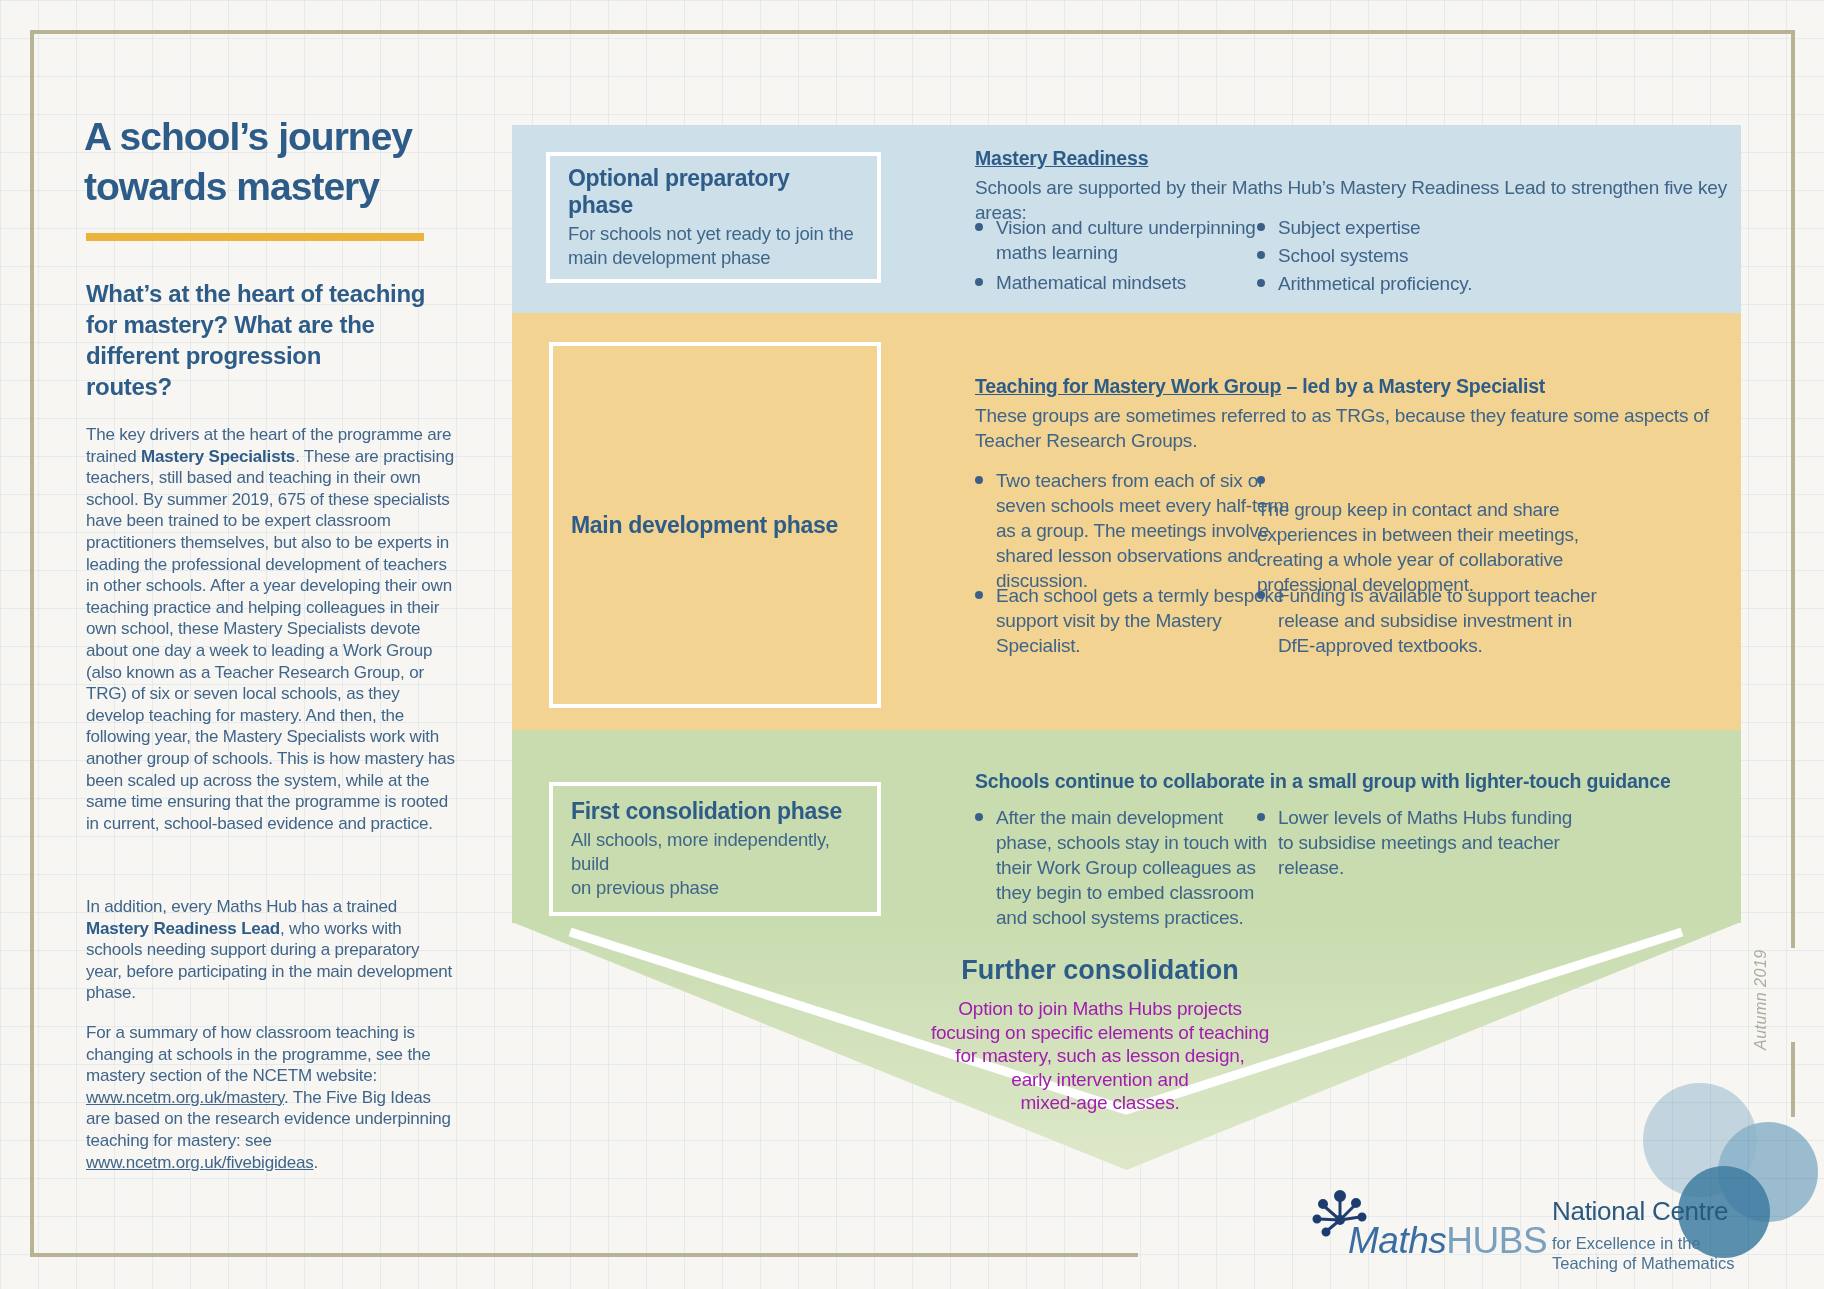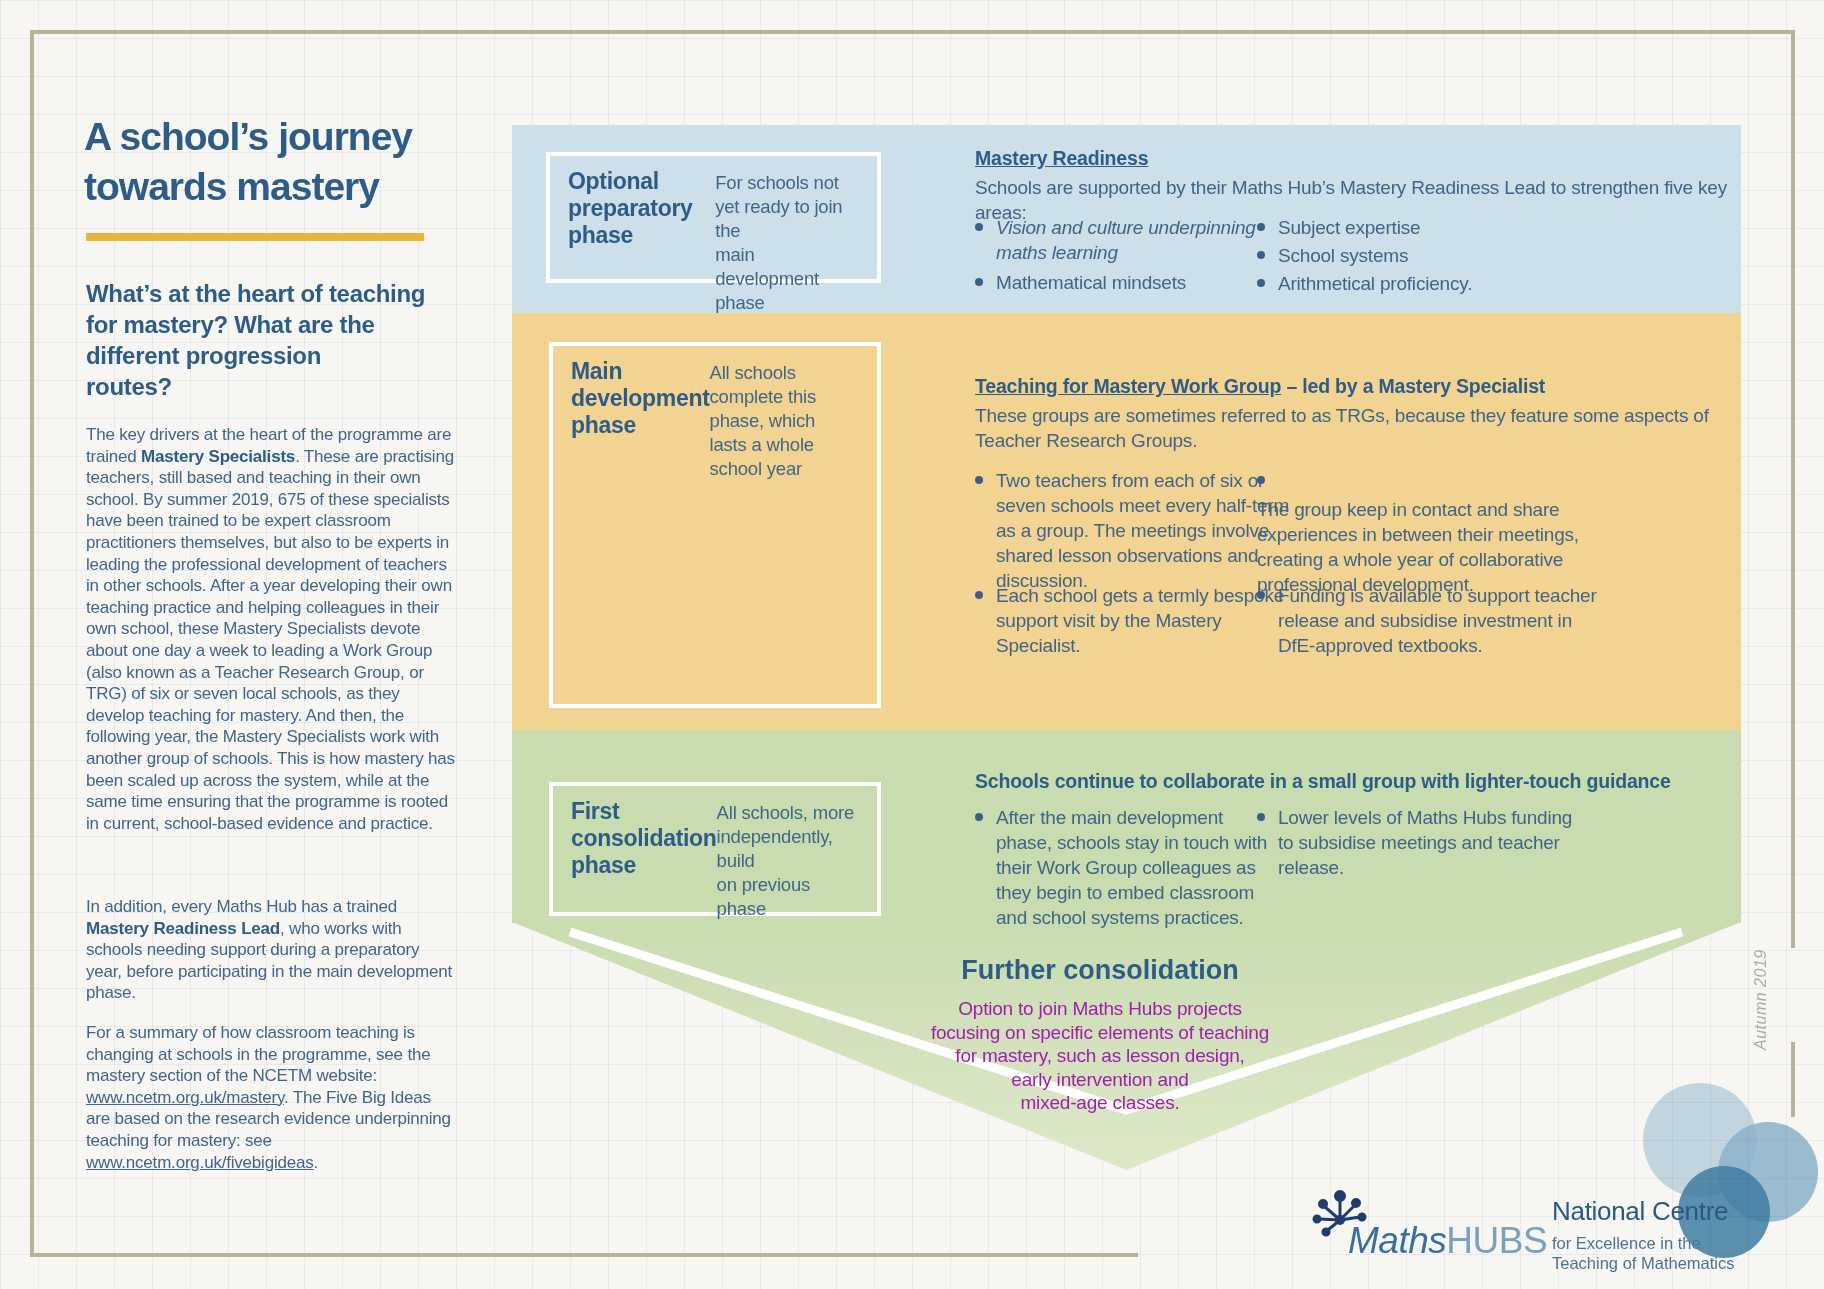--- a/index.html
+++ b/index.html
@@ -39,21 +39,21 @@
   .band-yellow{ top:188px; height:417px; background:#f2d391; }
   .band-green{ top:605px; height:193px; background:#c9dcb0; }
   .tri{
     position:absolute; left:0; top:797px; width:1229px; height:248px;
     background:linear-gradient(#c9dcb0, #dde8c9);
     clip-path:polygon(0 0, 100% 0, 50% 100%);
   }
   .chevron{ position:absolute; left:0; top:797px; }
   .phase-box{
     position:absolute; border:4px solid #ffffff;
-    padding:12px 18px; display:flex; justify-content:center;
+    padding:12px 18px; display:flex; flex-direction:column; justify-content:center;
   }
   .phase-title{ font-size:23px; font-weight:bold; color:#2d5c88; letter-spacing:-0.3px; }
   .phase-sub{ font-size:18.5px; color:#3f6689; line-height:24px; margin-top:3px; white-space:pre-line; letter-spacing:-0.2px; }
   .sec-head{ position:absolute; font-size:19.5px; font-weight:bold; color:#2d5c88; letter-spacing:-0.2px; }
   .sec-head .u{ text-decoration:underline; }
   .sec-intro{ position:absolute; font-size:19px; color:#3f6489; line-height:25px; white-space:pre-line; letter-spacing:-0.2px; }
   .bullet{ position:absolute; display:flex; gap:13px; font-size:19px; line-height:25px; color:#3f6489; letter-spacing:-0.2px; }
   .bullet .dot{ width:8px; height:8px; border-radius:50%; background:#3a608a; margin-top:8px; flex:0 0 8px; }
   .further-title{ position:absolute; left:388px; top:830px; width:400px; text-align:center;
     font-size:27px; font-weight:bold; color:#2d5c88; }
@@ -103,32 +103,30 @@
     <polyline points="58,10 614,188 1170,10" fill="none" stroke="#ffffff" stroke-width="9"></polyline>
   </svg>
 
   <div class="phase-box" style="left:34px;top:27px;width:335px;height:131px;">
     <div class="phase-title">Optional preparatory phase</div>
     <div class="phase-sub">For schools not yet ready to join the
 main development phase</div>
   </div>
   <div class="phase-box" style="left:37px;top:217px;width:332px;height:366px;">
     <div class="phase-title">Main development phase</div>
-    <div class="phase-sub">All schools complete this phase, which
-lasts a whole school year</div>
   </div>
   <div class="phase-box" style="left:37px;top:657px;width:332px;height:134px;">
     <div class="phase-title">First consolidation phase</div>
     <div class="phase-sub">All schools, more independently, build
 on previous phase</div>
   </div>
 
   <div class="sec-head" style="left:463px;top:22px;"><span class="u">Mastery Readiness </span></div>
   <div class="sec-intro" style="left:463px;top:50px;width:760px;">Schools are supported by their Maths Hub’s Mastery Readiness Lead to strengthen five key areas:</div>
-  <div class="bullet" style="left:463px;top:90px;width:330px;font-style:italic;">
+  <div class="bullet" style="left:463px;top:90px;width:330px;">
       <span class="dot"></span>
       <span>Vision and culture underpinning maths learning</span>
     </div>
   <div class="bullet" style="left:463px;top:145px;width:330px;">
       <span class="dot"></span>
       <span>Mathematical mindsets</span>
     </div>
   <div class="bullet" style="left:745px;top:90px;width:420px;">
       <span class="dot"></span>
       <span>Subject expertise</span>

